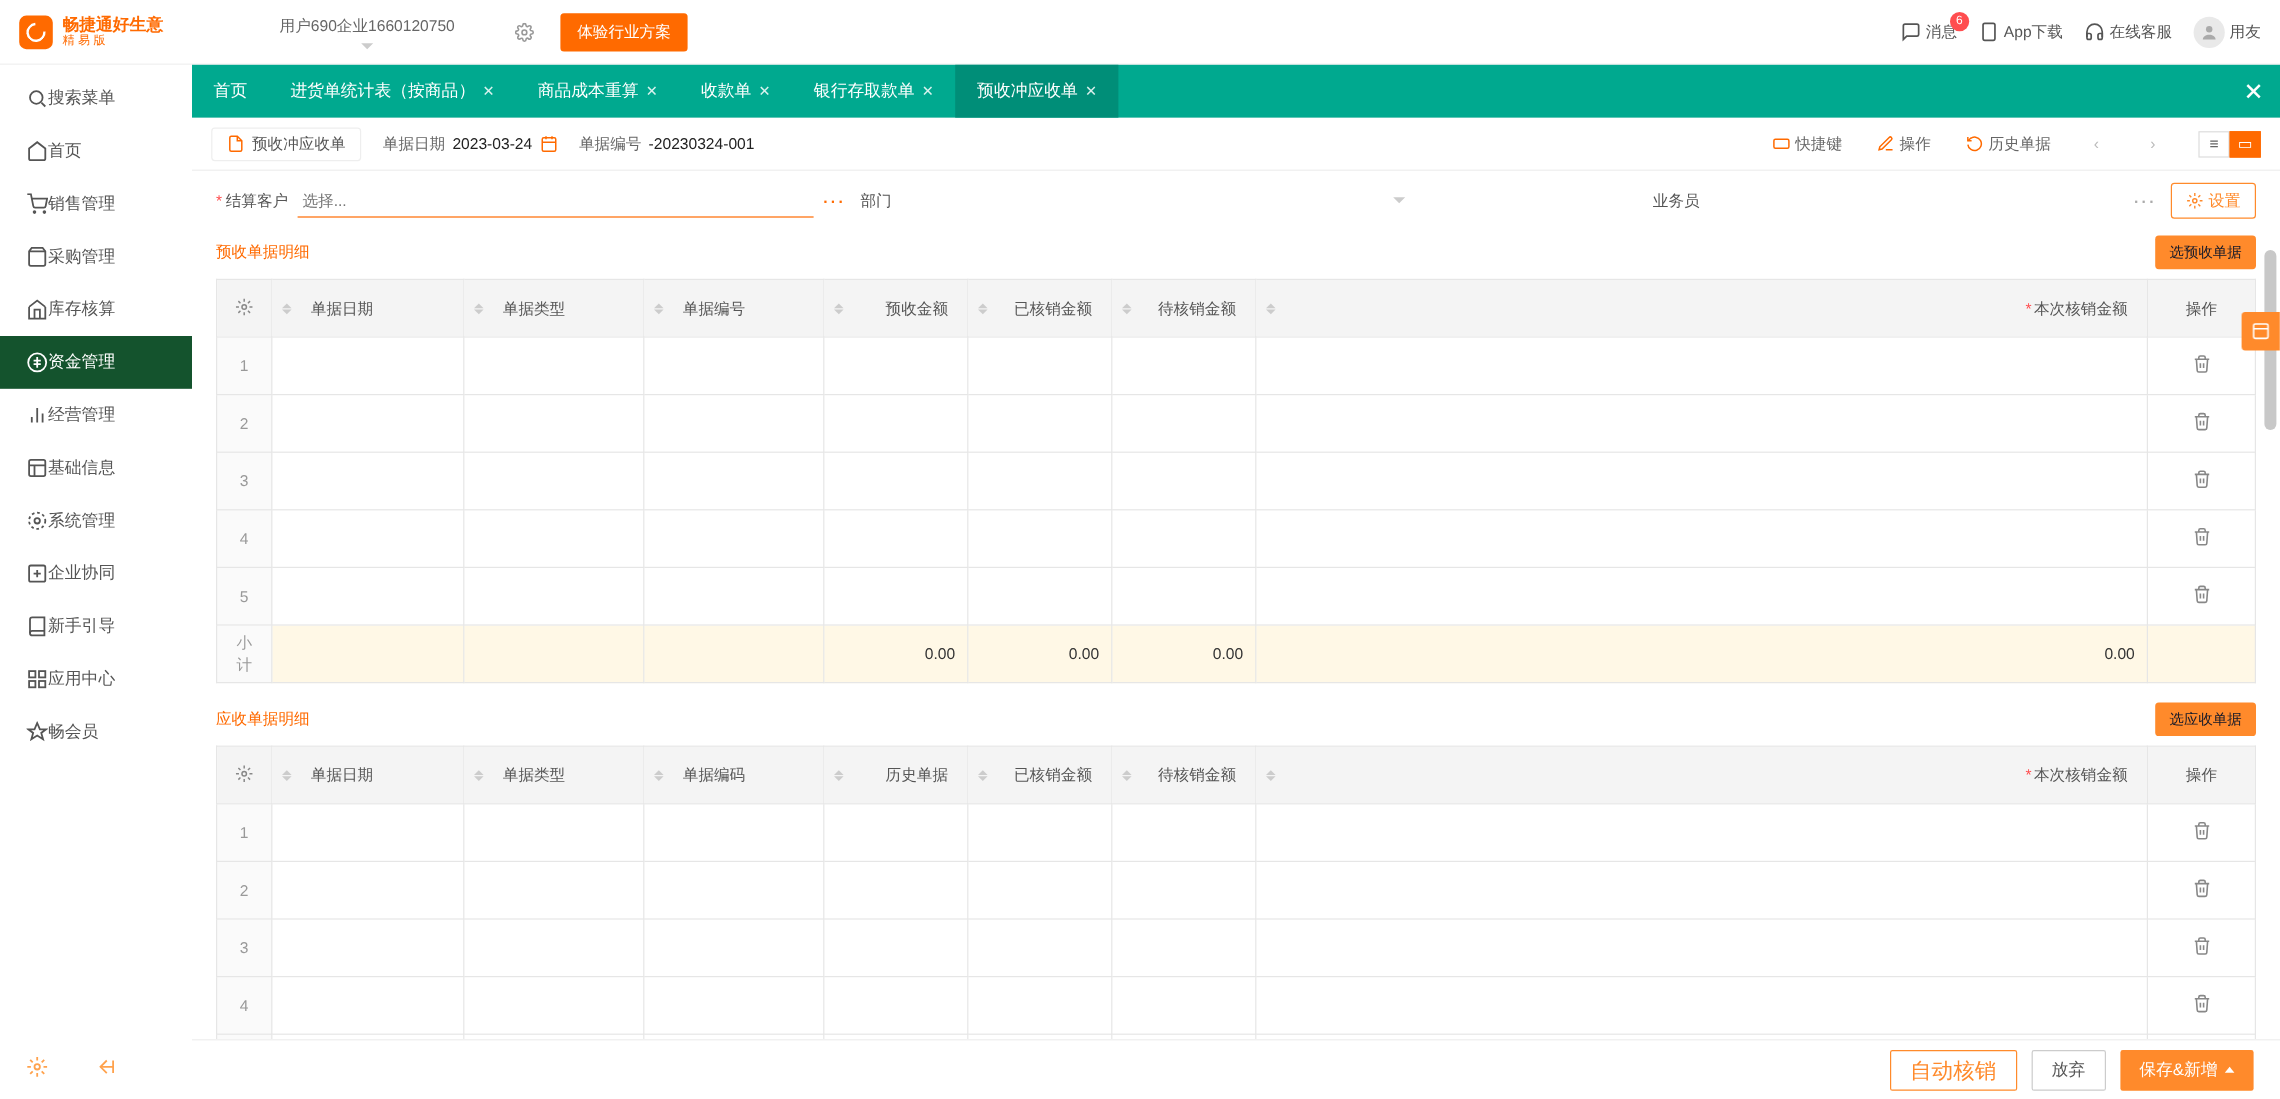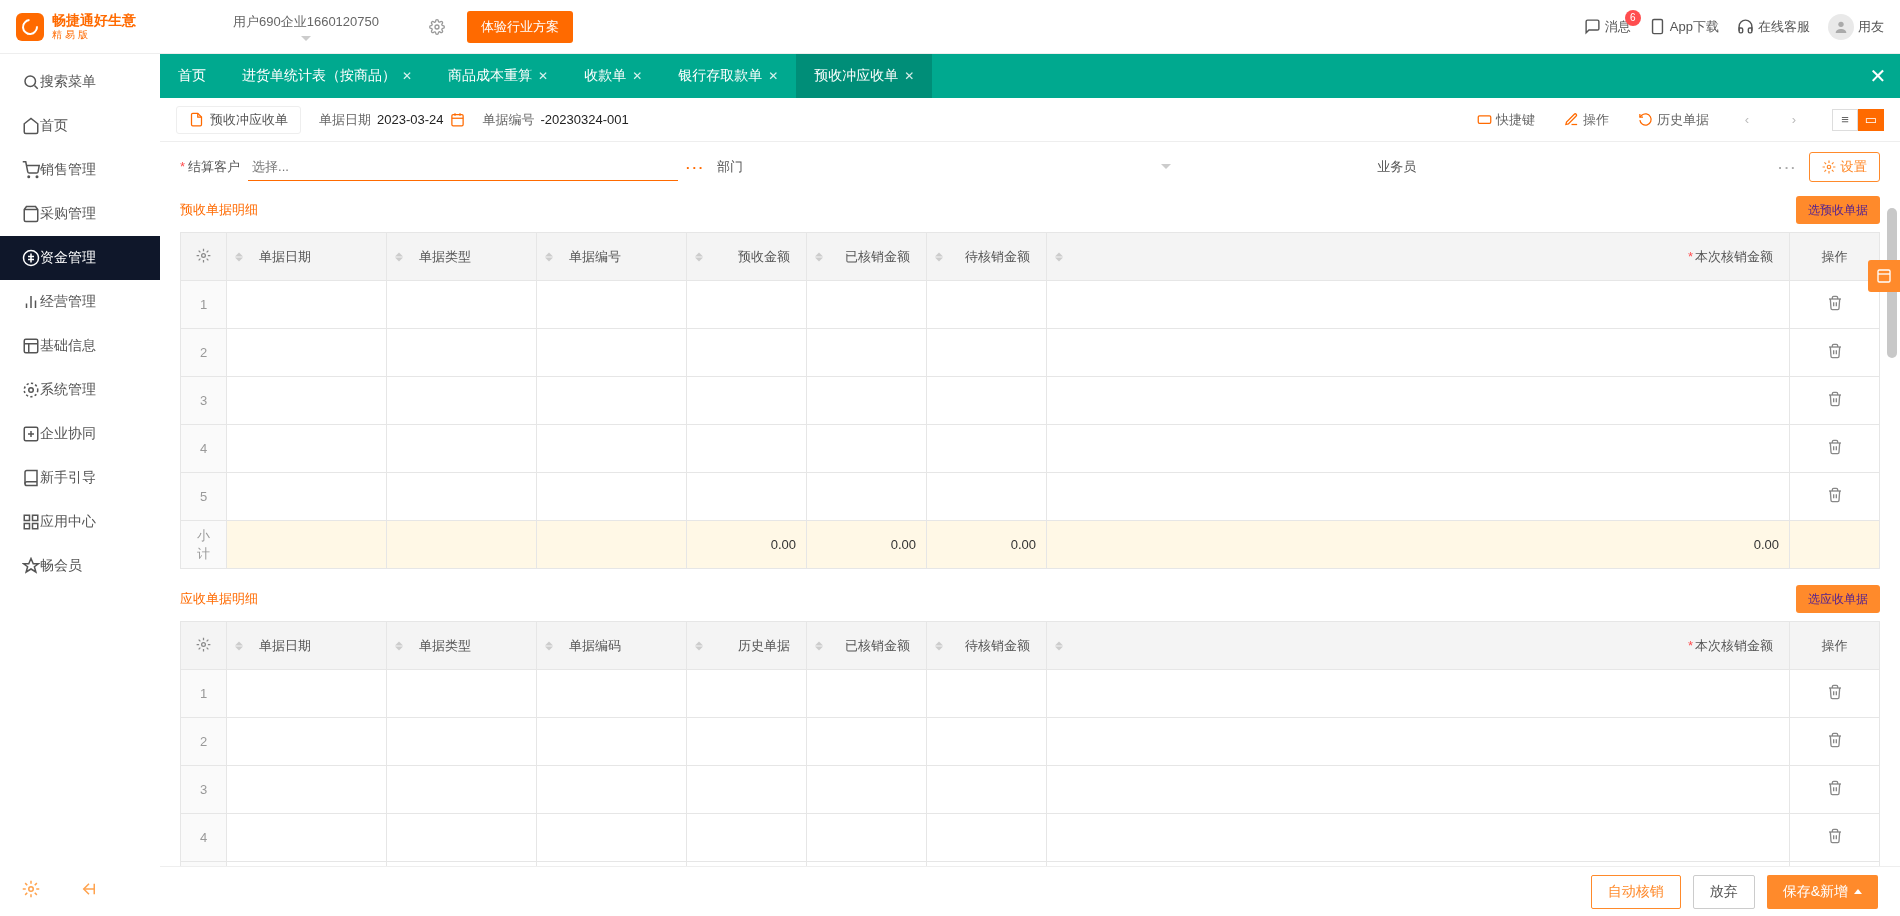--- a/index.html
+++ b/index.html
@@ -25,21 +25,21 @@
 .tr-item svg { width:17px; height:17px; }
 .msg-wrap { position:relative; }
 .badge { position:absolute; top:-8px; right:-10px; min-width:16px; height:16px; padding:0 3px; border-radius:8px; background:#ff4d4f; color:#fff; font-size:10px; display:flex; align-items:center; justify-content:center; }
 .avatar { width:26px; height:26px; border-radius:50%; background:#e9e9e9; display:flex; align-items:center; justify-content:center; }
 .avatar svg { width:16px; height:16px; color:#aaa; }
 
 
 .body { display:flex; flex:1; min-height:0; position:relative; }
 .sidebar { width:160px; background:#fff; display:flex; flex-direction:column; padding-top:6px; }
 .sb-item { display:flex; align-items:center; height:44px; padding:0 22px; color:#555; cursor:pointer; font-size:14px; }
-.sb-item.active { background:#0f172a; color:#fff; }
+.sb-item.active { background:#14532d; color:#fff; }
 .sb-item svg { width:18px; height:18px; flex:0 0 18px; }
 .sb-footer { margin-top:auto; display:flex; gap:40px; padding:14px 22px 18px; color:#ffa24d; }
 .sb-footer svg { width:18px; height:18px; cursor:pointer; }
 
 .main { flex:1; display:flex; flex-direction:column; min-width:0; background:#f2f2f2; }
 .tabs { display:flex; align-items:center; height:44px; background:#00a98f; color:#fff; font-size:14px; }
 .tab { display:flex; align-items:center; gap:6px; padding:0 18px; height:100%; cursor:pointer; white-space:nowrap; }
 .tab.active { background:#008e78; }
 .tab .x { font-size:12px; opacity:.85; }
 .tab-close-end { margin-left:auto; width:44px; display:flex; align-items:center; justify-content:center; cursor:pointer; font-size:20px; }
@@ -67,21 +67,21 @@
 .ff-more { color:#ff6a00; letter-spacing:2px; cursor:pointer; font-weight:bold; }
 .ff-dept { flex:1; }
 .ff-dept .inp { width:420px; display:flex; align-items:center; justify-content:flex-end; border-bottom:1px solid transparent; height:28px; }
 .ff-sales { width:420px; display:flex; align-items:center; }
 .ff-sales .gap { flex:1; }
 .btn-setting { margin-left:auto; height:30px; padding:0 12px; border:1px solid #ff8a2b; color:#ff8a2b; background:#fff; border-radius:3px; cursor:pointer; display:flex; align-items:center; gap:4px; }
 
 .sec-head { display:flex; align-items:center; padding:6px 20px 8px; }
 .sec-title { color:#ff6a00; font-size:13px; }
 .sec-head .sp { flex:1; }
-.btn-pick { height:28px; padding:0 12px; background:#ff8a2b; color:#4c1d95; border:none; border-radius:3px; font-size:12px; cursor:pointer; }
+.btn-pick { height:28px; padding:0 12px; background:#ff8a2b; color:#0f172a; border:none; border-radius:3px; font-size:12px; cursor:pointer; }
 
 .tbl-wrap { padding:0 20px 10px; }
 .tbl { width:100%; border-collapse:collapse; table-layout:fixed; }
 .tbl th, .tbl td { border:1px solid #e6e6e6; height:48px; font-size:13px; padding:0 10px; }
 .tbl th { background:#f4f4f4; font-weight:normal; color:#555; position:relative; }
 .tbl td.idx { text-align:center; color:#999; background:#fafafa; width:46px; }
 .tbl td.op { text-align:center; color:#888; width:90px; }
 .tbl td.op svg { width:16px; height:16px; cursor:pointer; }
 .tr-sub td { background:#fff8e6; }
 .num { text-align:right; }
@@ -89,21 +89,21 @@
 .sort-ic span { width:0; height:0; border-left:4px solid transparent; border-right:4px solid transparent; }
 .sort-ic .u { border-bottom:4px solid #ccc; }
 .sort-ic .d { border-top:4px solid #ccc; }
 .th-txt { display:block; text-align:left; padding-left:22px; }
 .th-txt.r { text-align:right; padding-left:0; padding-right:6px; }
 .th-req::before { content:'*'; color:#ff4d4f; margin-right:2px; }
 .th-gear { width:46px; text-align:center; }
 .th-gear svg { width:15px; height:15px; color:#888; }
 
 .footer-bar { position:absolute; bottom:0; right:0; height:50px; display:flex; align-items:center; gap:12px; padding:0 22px; background:#fff; border-top:1px solid #eee; width:calc(100% - 160px); justify-content:flex-end; }
-.btn-o { height:34px; padding:0 16px; border:1px solid #ff8a2b; color:#ff8a2b; background:#fff; border-radius:2px; cursor:pointer; font-size:14px; }
+.btn-o { height:34px; padding:0 16px; border:1px solid #ff8a2b; color:#ff8a2b; background:#fff; border-radius:2px; cursor:pointer; font-size:18px; }
 .btn-g { height:34px; padding:0 16px; border:1px solid #ccc; color:#555; background:#fff; border-radius:2px; cursor:pointer; font-size:14px; }
 .btn-p { height:34px; padding:0 16px; border:none; background:#ff8a2b; color:#fff; border-radius:2px; cursor:pointer; font-size:14px; display:flex; align-items:center; gap:6px; }
 .btn-p .up { width:0; height:0; border-left:4px solid transparent; border-right:4px solid transparent; border-bottom:5px solid #fff; }
 .side-strip { position:absolute; right:0; top:260px; width:32px; height:32px; background:#ff8a2b; display:flex; align-items:center; justify-content:center; color:#fff; cursor:pointer; border-radius:3px 0 0 3px; }
 .scrollbar-dummy { position:absolute; right:3px; top:110px; width:10px; bottom:60px; }
 .scrollbar-dummy .thumb { position:absolute; right:0; top:0; width:10px; height:150px; background:#c8c8c8; border-radius:5px; }
 </style>
 </head>
 <body>
 
@@ -186,20 +186,28 @@
             <path d="M1 1h4l2.68 13.39a2 2 0 0 0 2 1.61h9.72a2 2 0 0 0 2-1.61L23 6H6"></path>
           </svg>
           <span>销售管理</span>
         </div>
         <div class="sb-item">
           <svg viewBox="0 0 24 24" fill="none" stroke="currentColor" stroke-width="2">
             <path d="M6 2L3 6v14a2 2 0 0 0 2 2h14a2 2 0 0 0 2-2V6l-3-4z"></path>
             <line x1="3" y1="6" x2="21" y2="6"></line>
           </svg>
           <span>采购管理</span>
+        </div>
+        <div class="sb-item">
+          <svg viewBox="0 0 24 24" fill="none" stroke="currentColor" stroke-width="2">
+            <path d="M3 9l9-7 9 7"></path>
+            <path d="M9 22V12h6v10"></path>
+            <path d="M3 9v13h18V9"></path>
+          </svg>
+          <span>库存核算</span>
         </div>
         <div class="sb-item active">
           <svg viewBox="0 0 24 24" fill="none" stroke="currentColor" stroke-width="2">
             <circle cx="12" cy="12" r="10"></circle>
             <path d="M12 6v12M8 10h8M8 14h8"></path>
           </svg>
           <span>资金管理</span>
         </div>
         <div class="sb-item">
           <svg viewBox="0 0 24 24" fill="none" stroke="currentColor" stroke-width="2">

